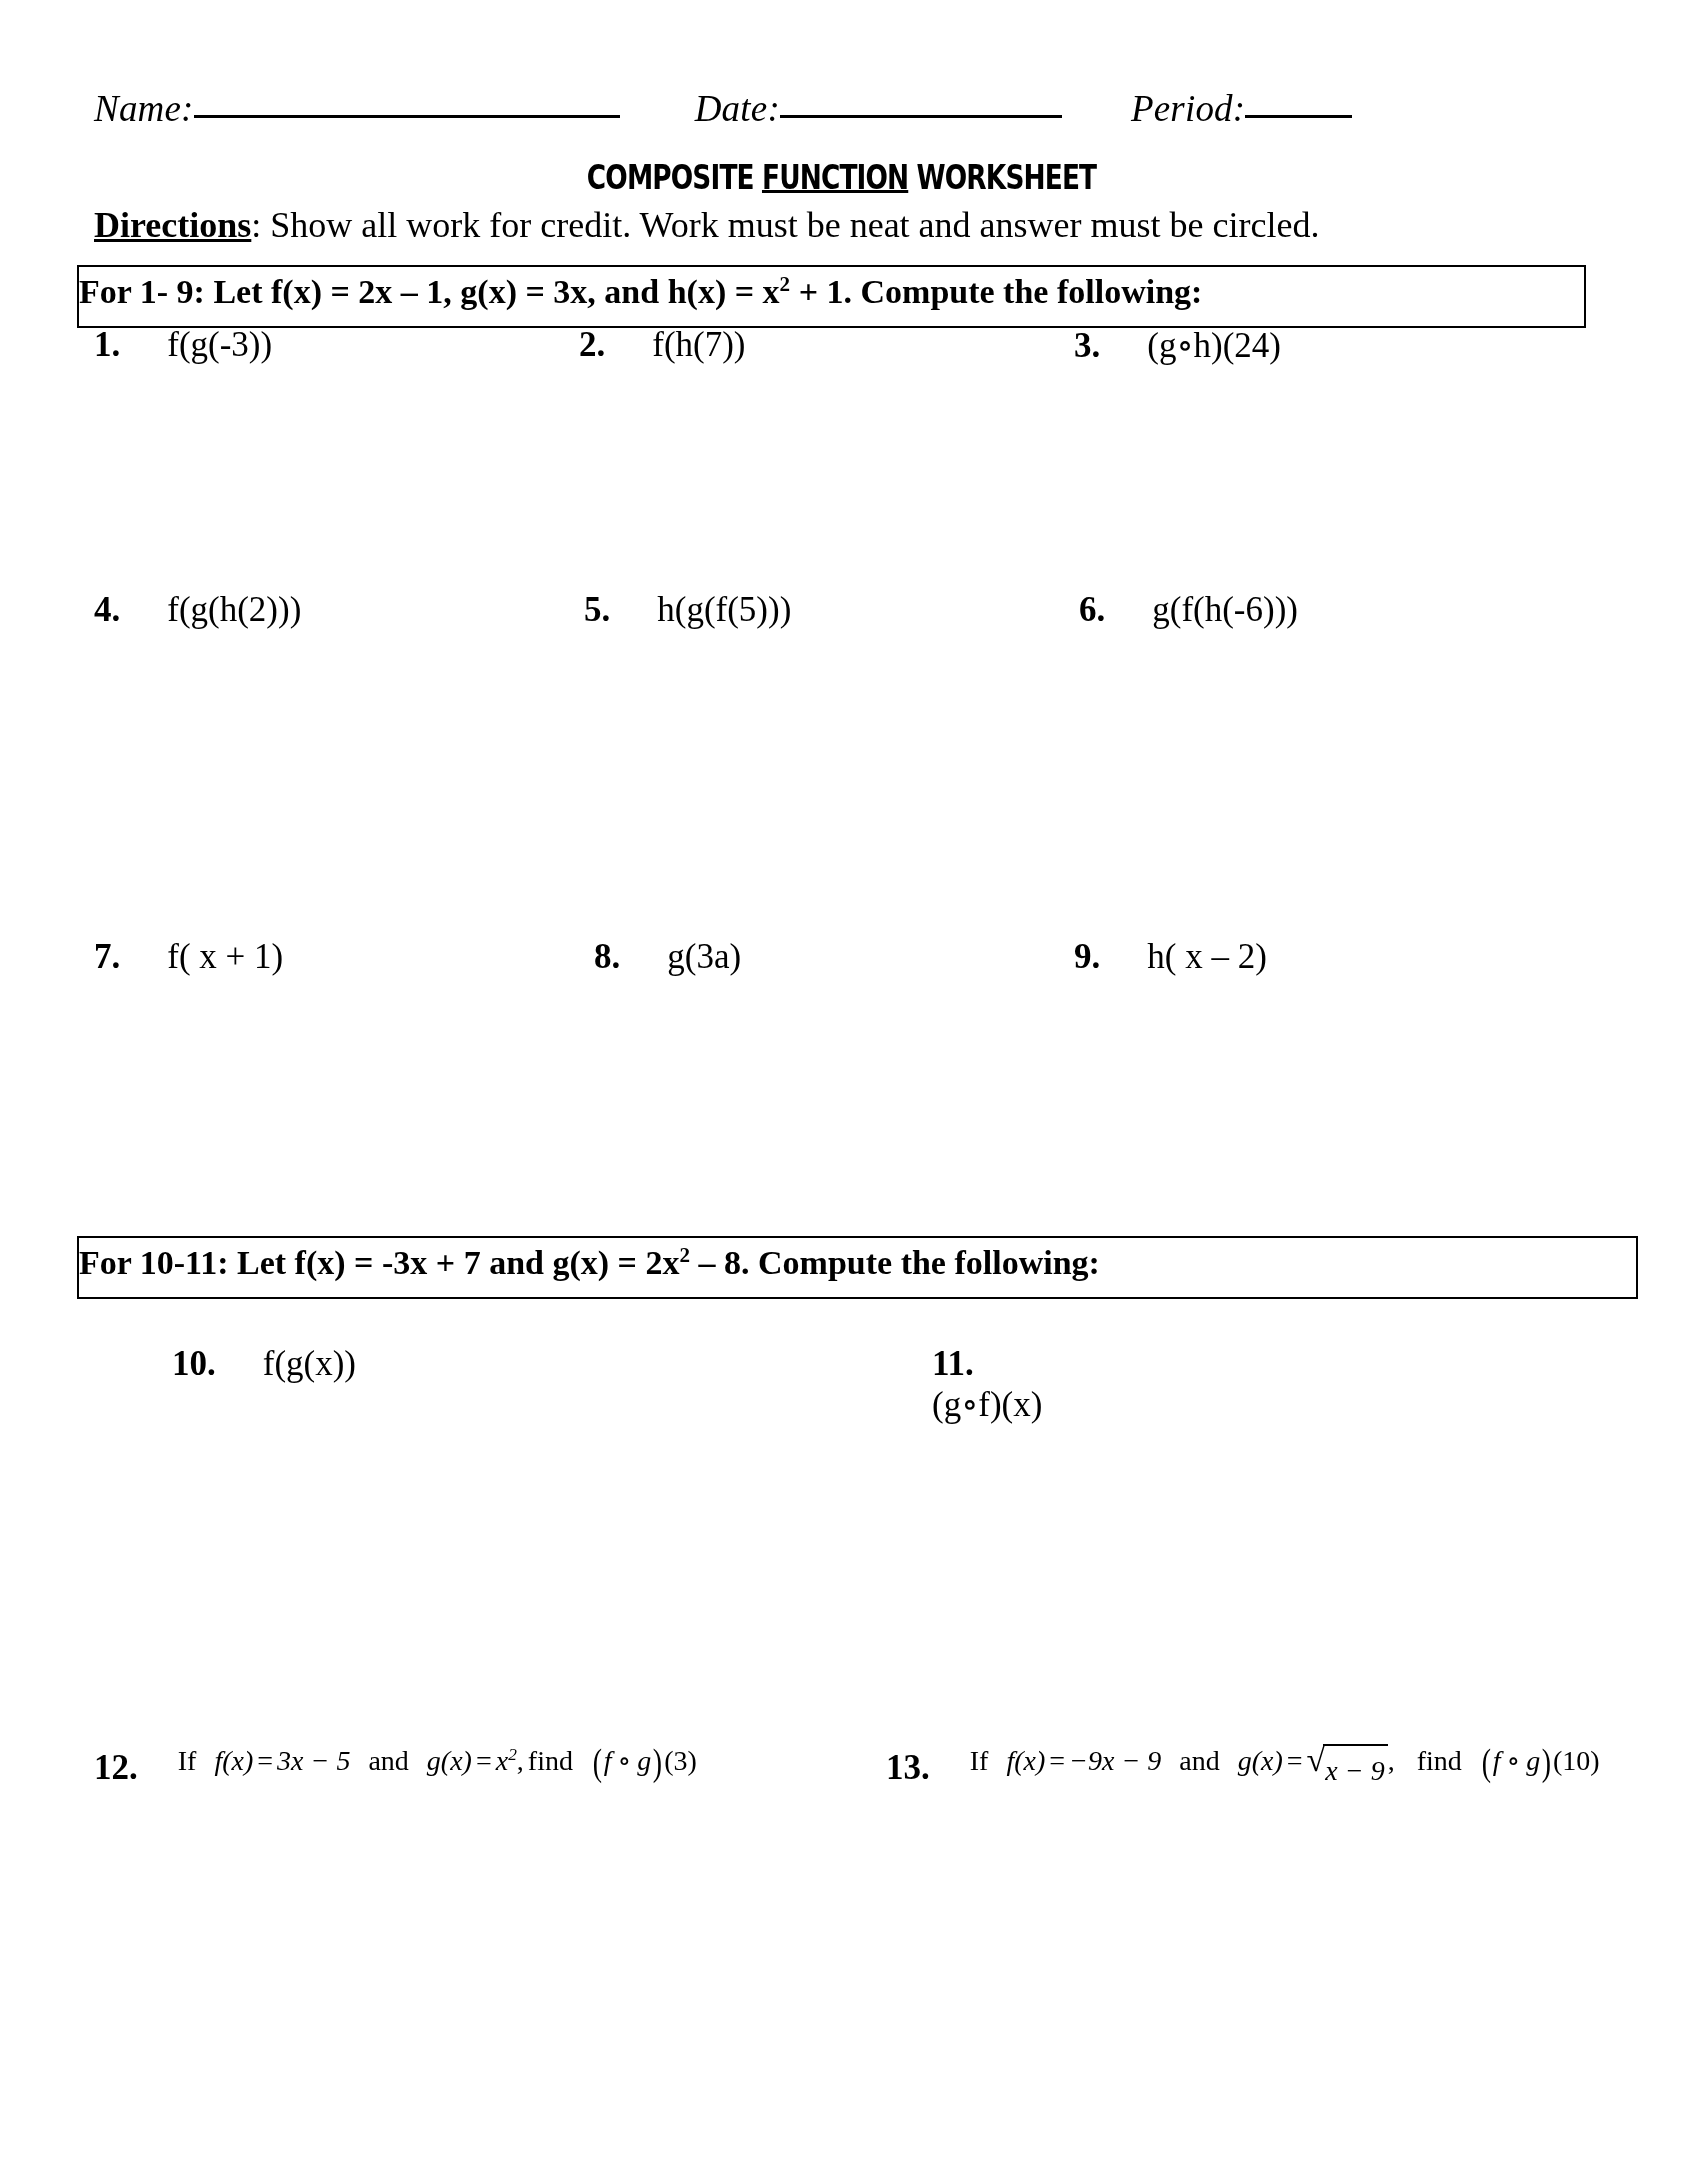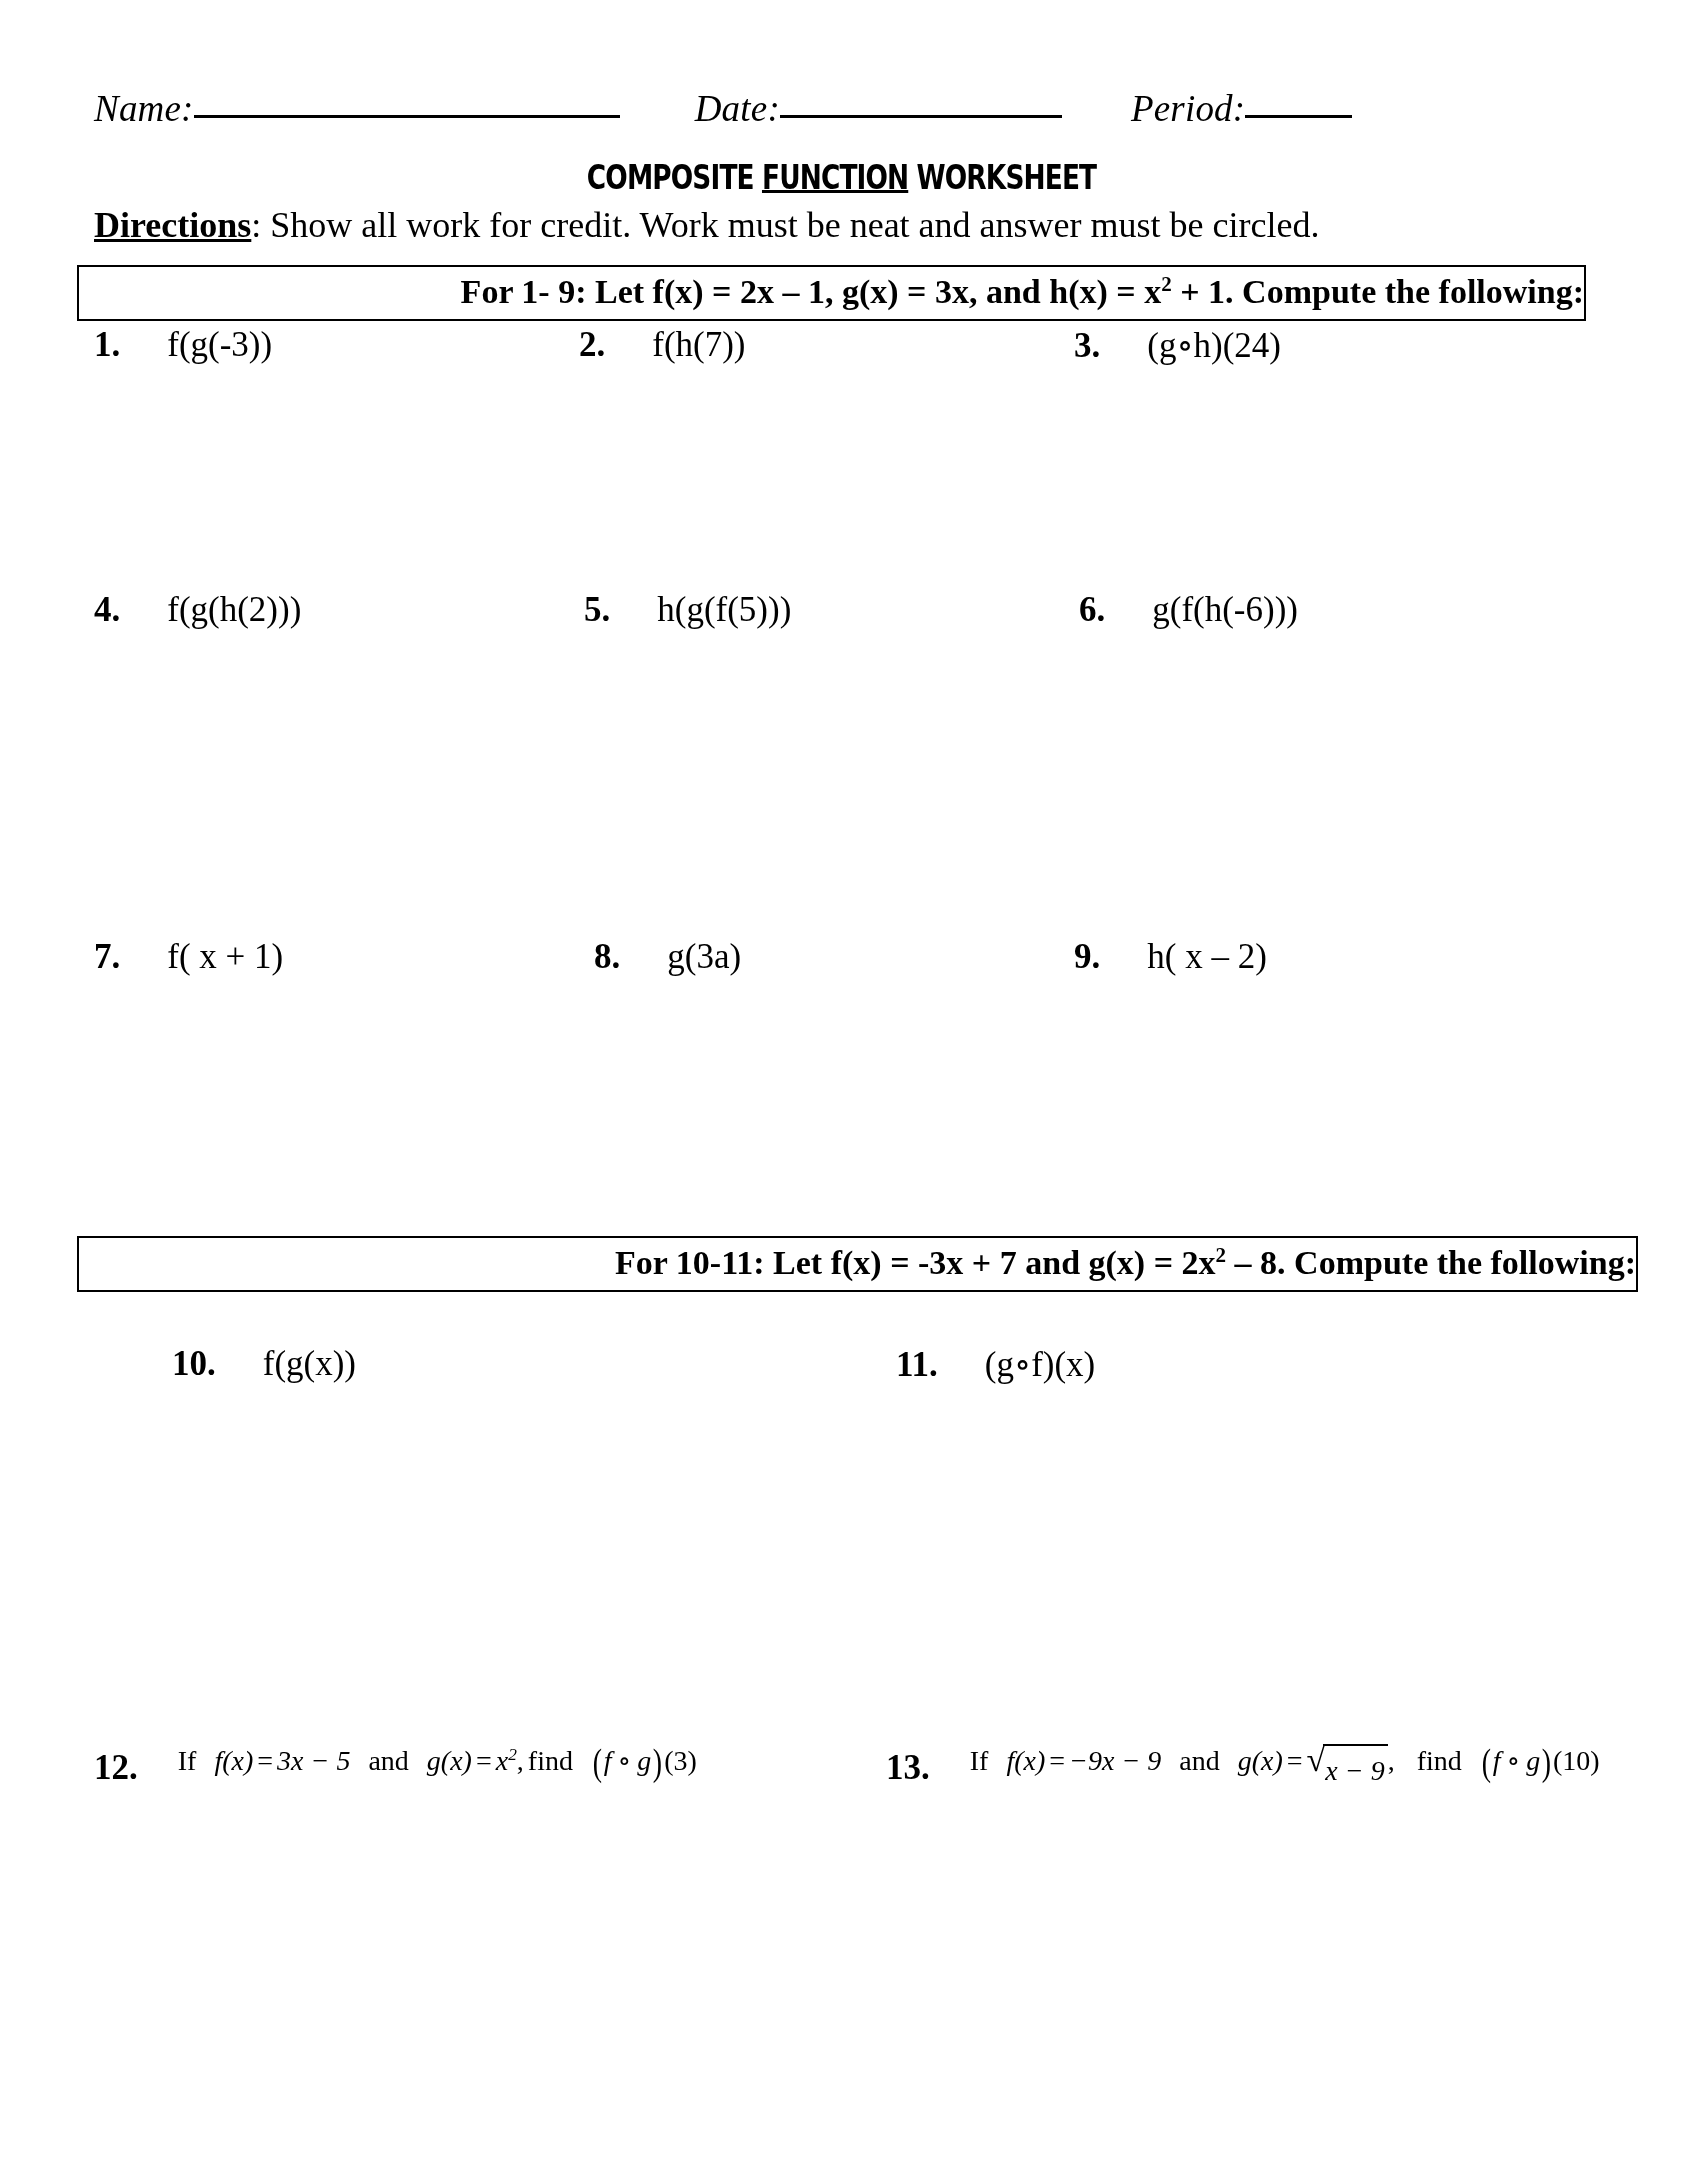--- a/index.html
+++ b/index.html
@@ -76,26 +76,26 @@
     font-size: 36px;
     white-space: nowrap;
   }
   .directions b { text-decoration: underline; }
 
   
   .banner {
     position: absolute;
     border: 2px solid #000;
     box-sizing: border-box;
-    text-align: right;
+    text-align: left;
     font-weight: bold;
     font-size: 34px;
     white-space: nowrap;
     line-height: 1.12;
-    padding: 6px 0 8px 0;
+    padding: 6px 0 15px 0;
   }
   .banner-1 { left: 77px; top: 265px; width: 1509px; }
   .banner-2 { left: 77px; top: 1236px; width: 1561px; }
   sup.pw { font-size: 0.62em; vertical-align: super; line-height: 0; }
 
   
   .prow {
     position: absolute;
     left: 0;
     width: 1683px;
@@ -124,21 +124,21 @@
 
   .row-2 .col-a { left: 94px; }
   .row-2 .col-b { left: 584px; }
   .row-2 .col-c { left: 1079px; }
 
   .row-3 .col-a { left: 94px; }
   .row-3 .col-b { left: 594px; }
   .row-3 .col-c { left: 1074px; }
 
   .row-4 .col-a { left: 172px; justify-content: space-between; }
-  .row-4 .col-b { left: 896px; }
+  .row-4 .col-b { left: 896px; flex-direction: column; }
 
   
   .mrow {
     position: absolute;
     top: 1731px;
     left: 0;
     width: 1683px;
   }
   .mcell {
     position: absolute;

